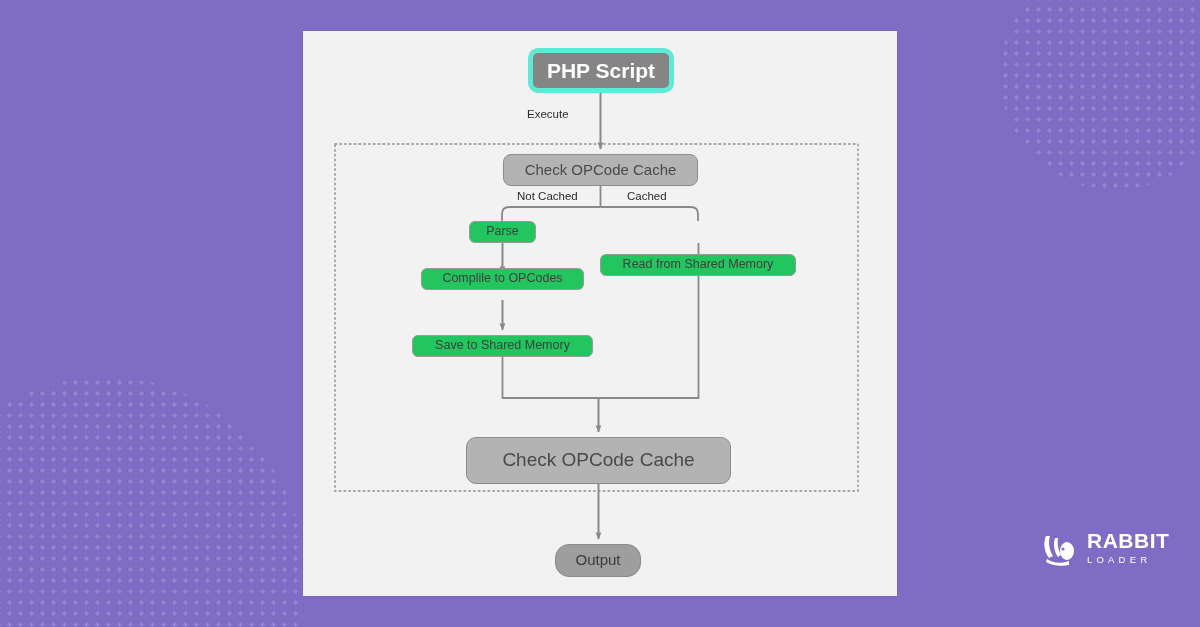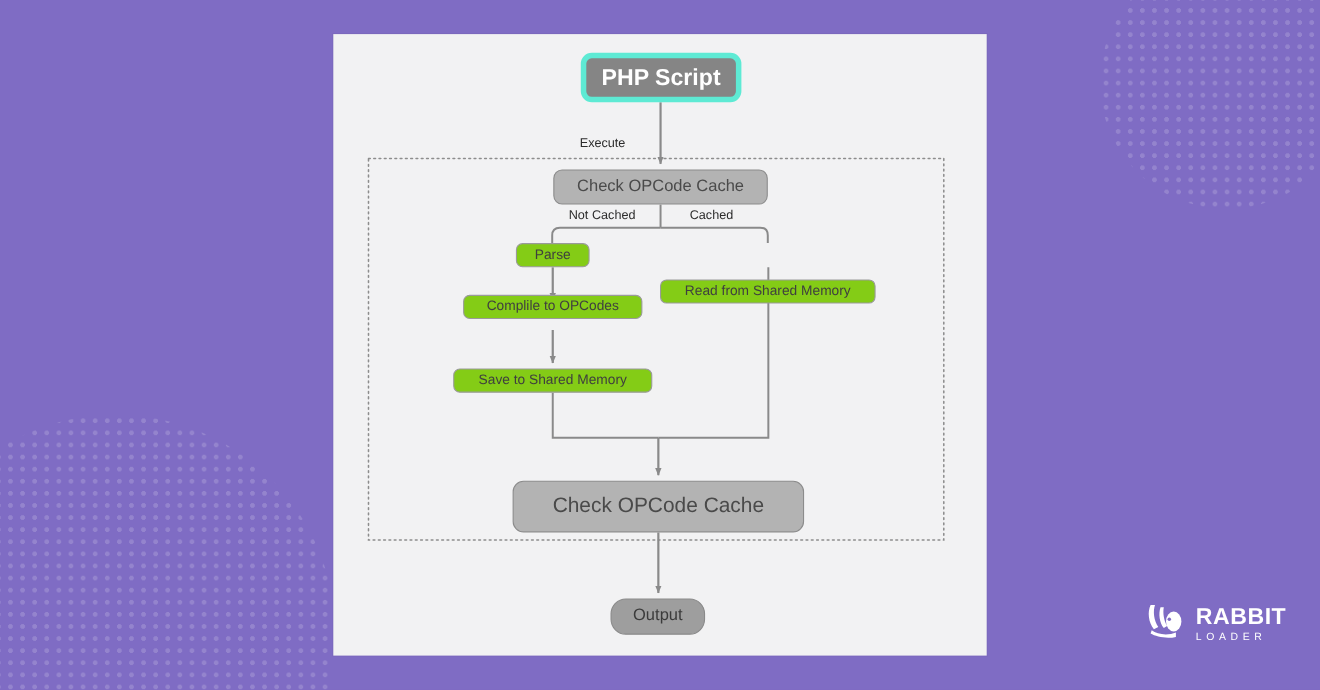--- a/index.html
+++ b/index.html
@@ -83,21 +83,21 @@
     color: #3b3b3b;
     border: 1px solid #8a8a8a;
     font-size: 15px;
   }
   .node.light {
     background: #b3b3b3;
     color: #4a4a4a;
     border: 1.5px solid #8c8c8c;
   }
   .node.small {
-    background: #84cc16;
+    background: #22c55e;
     color: #3f3f3f;
     border: 1px solid #9a9a9a;
     font-size: 12.5px;
     border-radius: 6px;
   }
 
   
   .edge-label {
     position: absolute;
     font-size: 11.5px;
@@ -106,21 +106,21 @@
   }
 
   
   #logo {
     position: absolute;
     left: 1038px;
     top: 530px;
     width: 150px;
     height: 54px;
     display: flex;
-    align-items: flex-end;
+    align-items: flex-start;
     gap: 7px;
   }
   #logo-mark { width: 42px; height: 40px; flex: 0 0 auto; }
   #logo-text { display: flex; flex-direction: column; justify-content: center; }
   #logo-title {
     color: #ffffff;
     font-size: 21px;
     font-weight: bold;
     letter-spacing: 0.5px;
     line-height: 1;
@@ -180,21 +180,21 @@
 <div class="node small" style="left:600px; top:221px; width:196px; height:22px;margin-top:33px;">Read from Shared Memory</div>
 
 <div class="node small" style="left:421px; top:268px; width:163px; height:22px;">Complile to OPCodes</div>
 
 <div class="node small" style="left:412px; top:335px; width:181px; height:22px;">Save to Shared Memory</div>
 
 <div class="node light" style="left:466px; top:437px; width:265px; height:47px; font-size:19px; border-radius:10px;">Check OPCode Cache</div>
 
 <div class="node mid" style="left:555px; top:544px; width:86px; height:33px;border-radius:14px;">Output</div>
 
-<div class="edge-label" style="left:527px; top:125px;">Execute</div>
+<div class="edge-label" style="left:527px; top:108px;">Execute</div>
 <div class="edge-label" style="left:517px; top:190px;">Not Cached</div>
 <div class="edge-label" style="left:627px; top:190px;">Cached</div>
 
 <div id="logo">
   <svg id="logo-mark" viewBox="0 0 42 40" xmlns="http://www.w3.org/2000/svg">
     <path d="M8 6 C5 12, 6 22, 11 28 L15 26 C11 20, 10 12, 12 6 Z" fill="#ffffff"></path>
     <path d="M17 8 C15 14, 16 22, 20 27 L23 25 C20 20, 19 13, 20 8 Z" fill="#ffffff"></path>
     <ellipse cx="29" cy="21" rx="7" ry="9" fill="#ffffff"></ellipse>
     <path d="M9 29 C14 33, 24 34, 31 31 L31 35 C23 37, 13 35, 8 32 Z" fill="#ffffff"></path>
     <circle cx="25" cy="19" r="1.6" fill="#7f6cc4"></circle>

